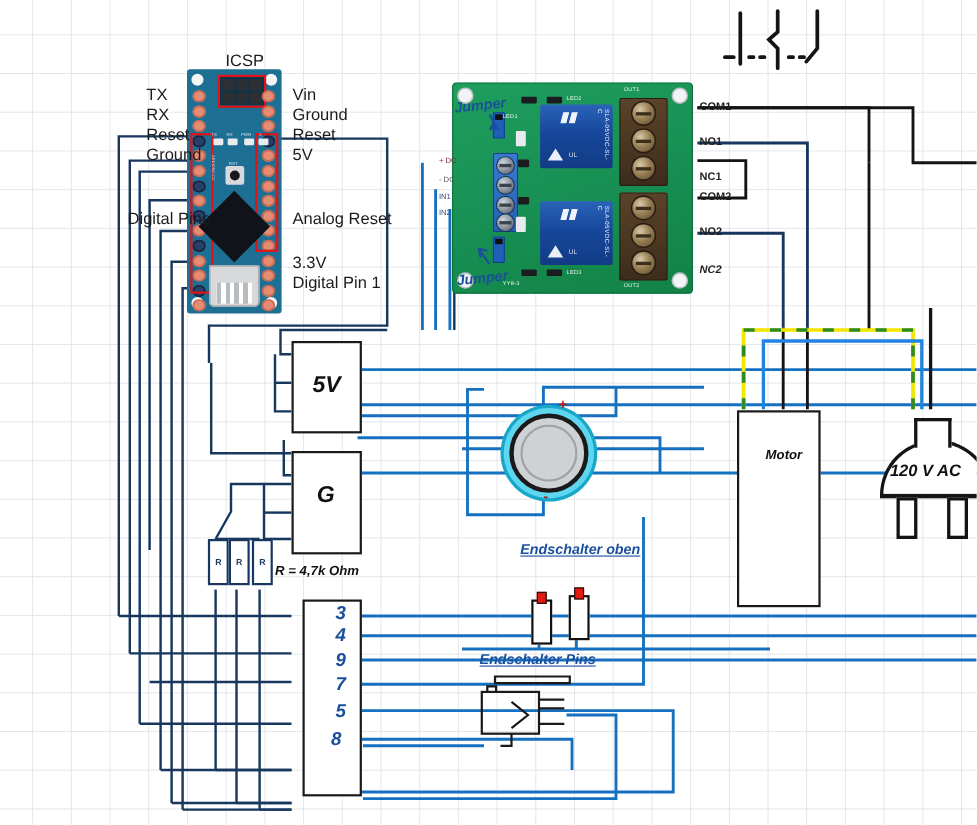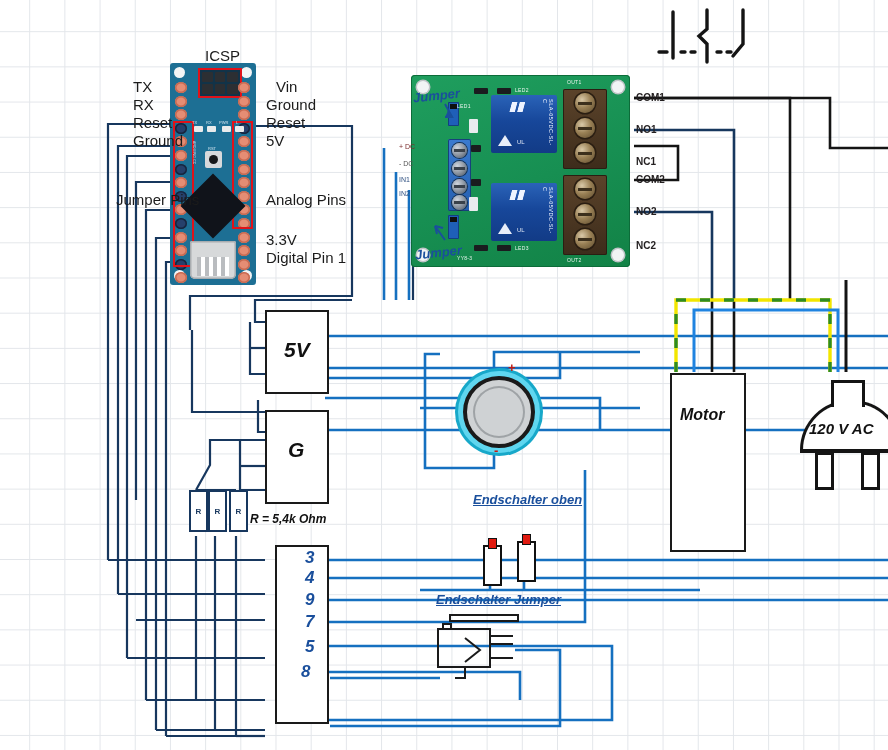--- a/index.html
+++ b/index.html
@@ -312,27 +312,27 @@
     <div class="silkh" style="left:49px;top:57px;">PWR</div>
     <div class="silkh" style="left:66px;top:57px;">L</div>
     <div class="silkh" style="left:38px;top:83px;">RST</div>
     <div class="silk" style="left:22px;top:78px;">ARDUINO.CC</div>
   </div>
 
   <div class="lbl lbl-blk" style="left:133px;top:77px;">TX</div>
   <div class="lbl lbl-blk" style="left:133px;top:95px;">RX</div>
   <div class="lbl lbl-blk" style="left:133px;top:113px;">Reset</div>
   <div class="lbl lbl-blk" style="left:133px;top:131px;">Ground</div>
-  <div class="lbl lbl-blk" style="left:276px;top:77px;">Vin</div>
+  <div class="lbl lbl-blk" style="left:266px;top:77px;">Vin</div>
   <div class="lbl lbl-blk" style="left:266px;top:95px;">Ground</div>
   <div class="lbl lbl-blk" style="left:266px;top:113px;">Reset</div>
   <div class="lbl lbl-blk" style="left:266px;top:131px;">5V</div>
   <div class="lbl lbl-blk" style="left:205px;top:46px;">ICSP</div>
-  <div class="lbl lbl-blk" style="left:116px;top:190px;">Jumper Pins</div>
-  <div class="lbl lbl-blk" style="left:266px;top:190px;">Analog Pins</div>
+  <div class="lbl lbl-blk" style="left:116px;top:190px;">Digital Pins</div>
+  <div class="lbl lbl-blk" style="left:266px;top:190px;">Analog Reset</div>
   <div class="lbl lbl-blk" style="left:266px;top:230px;">3.3V</div>
   <div class="lbl lbl-blk" style="left:266px;top:248px;">Digital Pin 1</div>
 
   <div id="relay">
     <div class="pcb"></div>
     <div class="pcbhole" style="left:6px;top:6px;"></div>
     <div class="pcbhole" style="right:6px;top:6px;"></div>
     <div class="pcbhole" style="left:6px;bottom:6px;"></div>
     <div class="pcbhole" style="right:6px;bottom:6px;"></div>
 
@@ -384,21 +384,21 @@
     <div class="silkg" style="left:46px;top:28px;">LED1</div>
     <div class="silkg" style="left:104px;top:12px;">LED2</div>
     <div class="silkg" style="left:104px;top:170px;">LED3</div>
   </div>
 
   <div class="lbl" style="left:636px;top:92px;font-size:10px;font-weight:700;">COM1</div>
   <div class="lbl" style="left:636px;top:124px;font-size:10px;font-weight:700;">NO1</div>
   <div class="lbl" style="left:636px;top:156px;font-size:10px;font-weight:700;">NC1</div>
   <div class="lbl" style="left:636px;top:174px;font-size:10px;font-weight:700;">COM2</div>
   <div class="lbl" style="left:636px;top:206px;font-size:10px;font-weight:700;">NO2</div>
-  <div class="lbl" style="left:636px;top:240px;font-size:10px;font-weight:700;">NC2</div>
+  <div class="lbl" style="left:636px;top:240px;font-size:10px;font-weight:700;font-style:italic;">NC2</div>
 
   <div class="lbl" style="left:399px;top:143px;font-size:7px;color:#7a2b2b;">+ DC</div>
   <div class="lbl" style="left:399px;top:160px;font-size:7px;color:#555;">- DC</div>
   <div class="lbl" style="left:399px;top:176px;font-size:7px;color:#2d4f80;">IN1</div>
   <div class="lbl" style="left:399px;top:190px;font-size:7px;color:#2d4f80;">IN2</div>
 
   <div class="lbl hand hblue" style="left:413px;top:88px;font-size:13px;transform:rotate(-6deg);">Jumper</div>
   <div class="lbl hand hblue" style="left:415px;top:245px;font-size:13px;transform:rotate(-6deg);">Jumper</div>
   <svg style="position:absolute;left:405px;top:80px;width:70px;height:190px;">
     <g stroke="#1a4f9c" stroke-width="2" fill="none">
@@ -417,21 +417,21 @@
 
   <div class="res" style="left:189px;top:490px;">
     <span>R</span>
   </div>
   <div class="res" style="left:208px;top:490px;">
     <span>R</span>
   </div>
   <div class="res" style="left:229px;top:490px;">
     <span>R</span>
   </div>
-  <div class="lbl hand" style="left:250px;top:512px;font-size:12px;color:#111;">R = 5,4k Ohm</div>
+  <div class="lbl hand" style="left:250px;top:512px;font-size:12px;color:#111;">R = 4,7k Ohm</div>
 
   <div class="wbox" style="left:275px;top:545px;width:50px;height:175px;"></div>
   <div class="lbl hand hblue" style="left:305px;top:548px;font-size:17px;">3</div>
   <div class="lbl hand hblue" style="left:305px;top:568px;font-size:17px;">4</div>
   <div class="lbl hand hblue" style="left:305px;top:590px;font-size:17px;">9</div>
   <div class="lbl hand hblue" style="left:305px;top:612px;font-size:17px;">7</div>
   <div class="lbl hand hblue" style="left:305px;top:637px;font-size:17px;">5</div>
   <div class="lbl hand hblue" style="left:301px;top:662px;font-size:17px;">8</div>
 
   <div class="buzz" style="left:463px;top:376px;"></div>
@@ -439,36 +439,36 @@
   <div class="lbl" style="left:494px;top:443px;font-size:13px;color:#c21a12;font-weight:700;">-</div>
 
   <div class="lbl hand hblue" style="left:473px;top:492px;font-size:13px;text-decoration:underline;">Endschalter  oben</div>
   <div class="led2" style="left:483px;top:545px;">
       <b></b>
     </div>
   <div class="led2" style="left:517px;top:541px;">
       <b></b>
     </div>
 
-  <div class="lbl hand hblue" style="left:436px;top:592px;font-size:13px;text-decoration:underline;">Endschalter Jumper</div>
+  <div class="lbl hand hblue" style="left:436px;top:592px;font-size:13px;text-decoration:underline;">Endschalter Pins</div>
   <svg style="position:absolute;left:425px;top:612px;width:120px;height:80px;">
     <g stroke="#1a1a1a" stroke-width="2" fill="none">
       <rect x="13" y="17" width="52" height="38"></rect>
       <path d="M18,17 L18,12 L26,12 L26,17"></path>
       <path d="M25,3 L93,3 L93,9 L25,9 Z"></path>
       <path d="M65,24 L88,24"></path>
       <path d="M65,32 L88,32"></path>
       <path d="M65,46 L88,46"></path>
       <path d="M40,26 L55,38 L40,50"></path>
       <path d="M40,55 L40,66 L30,66"></path>
     </g>
   </svg>
 
   <div class="wbox" style="left:670px;top:373px;width:72px;height:175px;"></div>
-  <div class="lbl hand" style="left:680px;top:406px;font-size:16px;color:#111;">Motor</div>
+  <div class="lbl hand" style="left:696px;top:406px;font-size:12px;color:#111;">Motor</div>
 
   <div class="plug-dome" style="left:800px;top:400px;"></div>
   <div style="position:absolute;left:800px;top:449px;width:96px;height:4px;background:#141414;"></div>
   <div style="position:absolute;left:815px;top:452px;width:13px;height:32px;border:3px solid #141414;background:#fff;"></div>
   <div style="position:absolute;left:861px;top:452px;width:13px;height:32px;border:3px solid #141414;background:#fff;"></div>
   <div style="position:absolute;left:831px;top:380px;width:28px;height:24px;border:3px solid #141414;border-bottom:none;background:#fff;"></div>
   <div class="lbl hand" style="left:809px;top:420px;font-size:15px;color:#111;">120 V  AC</div>
 
   <svg style="position:absolute;left:655px;top:4px;width:110px;height:62px;">
     <g stroke="#141414" stroke-width="3.4" fill="none" stroke-linecap="round">

